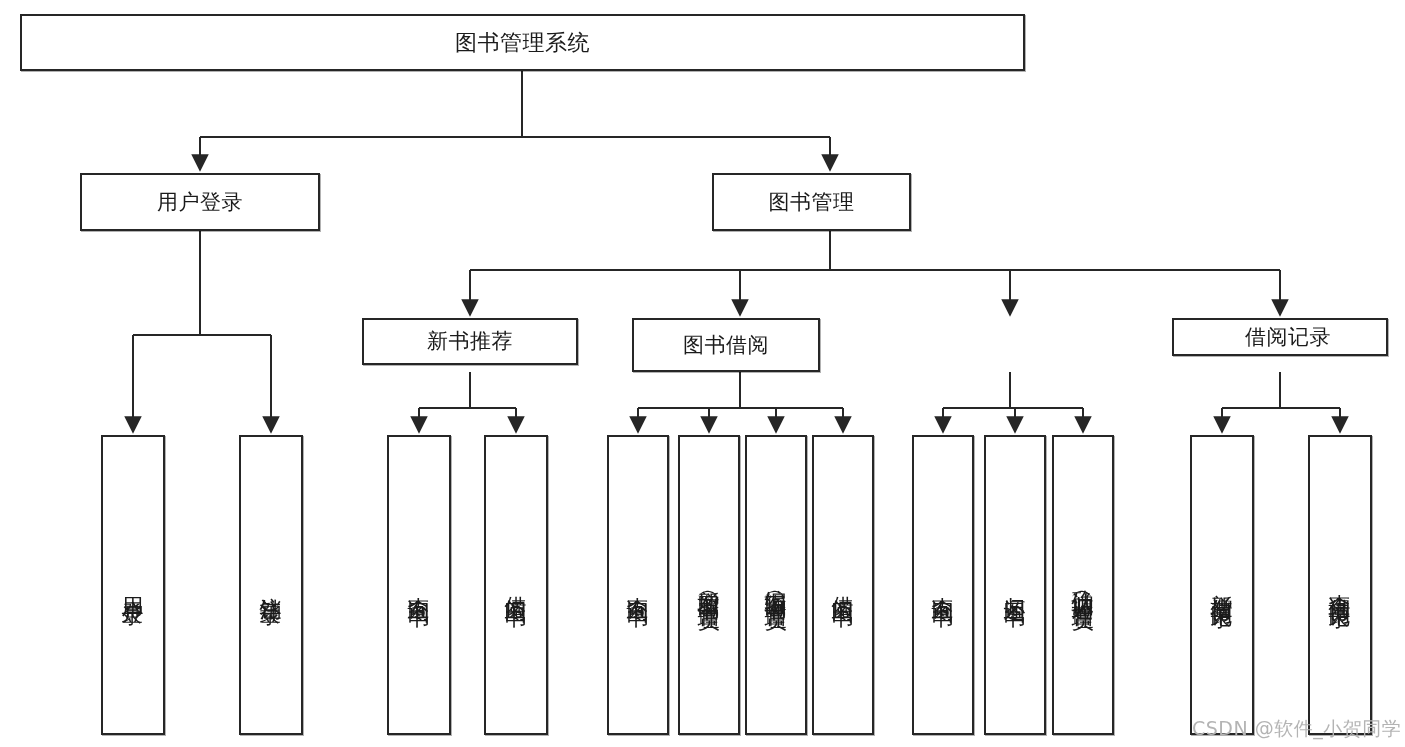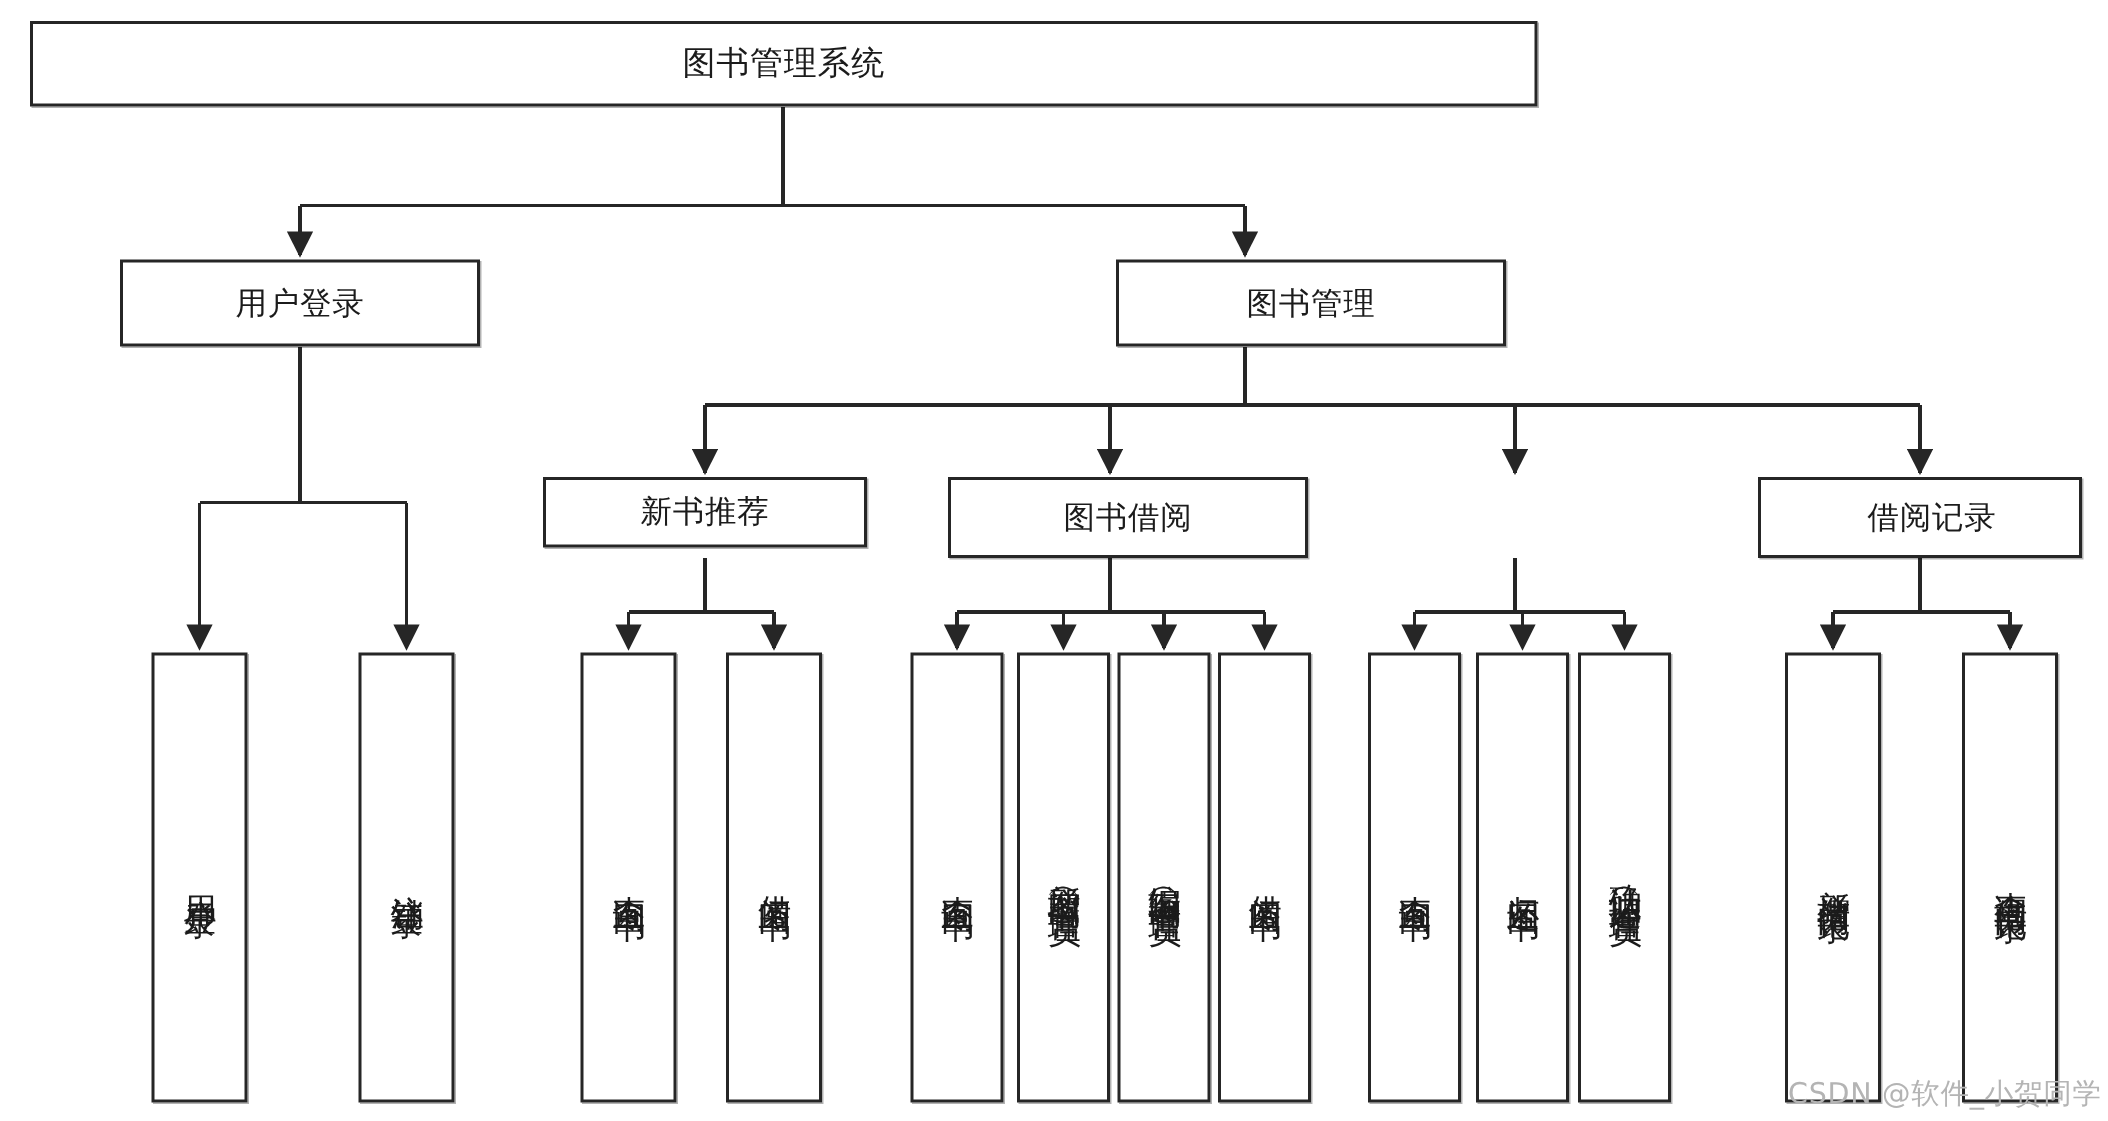--- a/index.html
+++ b/index.html
@@ -131,31 +131,31 @@
     </g>
   </svg>
 
   <div class="node h root" style="left: 20px; top: 14px; width: 1005px; height: 57px;">
     <span class="label">图书管理系统</span>
   </div>
 
   <div class="node h" style="left: 80px; top: 173px; width: 240px; height: 58px;">
     <span class="label">用户登录</span>
   </div>
-  <div class="node h" style="left: 744px; top: 173px; width: 260px; height: 58px;">
+  <div class="node h" style="left: 712px; top: 173px; width: 199px; height: 58px;">
     <span class="label">图书管理</span>
   </div>
 
   <div class="node h" style="left: 362px; top: 318px; width: 216px; height: 47px;">
     <span class="label">新书推荐</span>
   </div>
-  <div class="node h" style="left: 632px; top: 318px; width: 240px; height: 54px;">
+  <div class="node h" style="left: 632px; top: 318px; width: 188px; height: 54px;">
     <span class="label">图书借阅</span>
   </div>
-  <div class="node h" style="left: 1172px; top: 318px; width: 216px; height: 54px; padding-left: 16px;">
+  <div class="node h" style="left: 1172px; top: 318px; width: 216px; height: 38px; padding-left: 16px;">
     <span class="label">借阅记录</span>
   </div>
 
   <div class="node v" style="left: 101px; top: 435px; width: 64px; height: 300px;">
     <span class="label">用户登录</span>
   </div>
   <div class="node v" style="left: 239px; top: 435px; width: 64px; height: 300px;">
     <span class="label">注销登录</span>
   </div>
   <div class="node v" style="left: 387px; top: 435px; width: 64px; height: 300px;">

